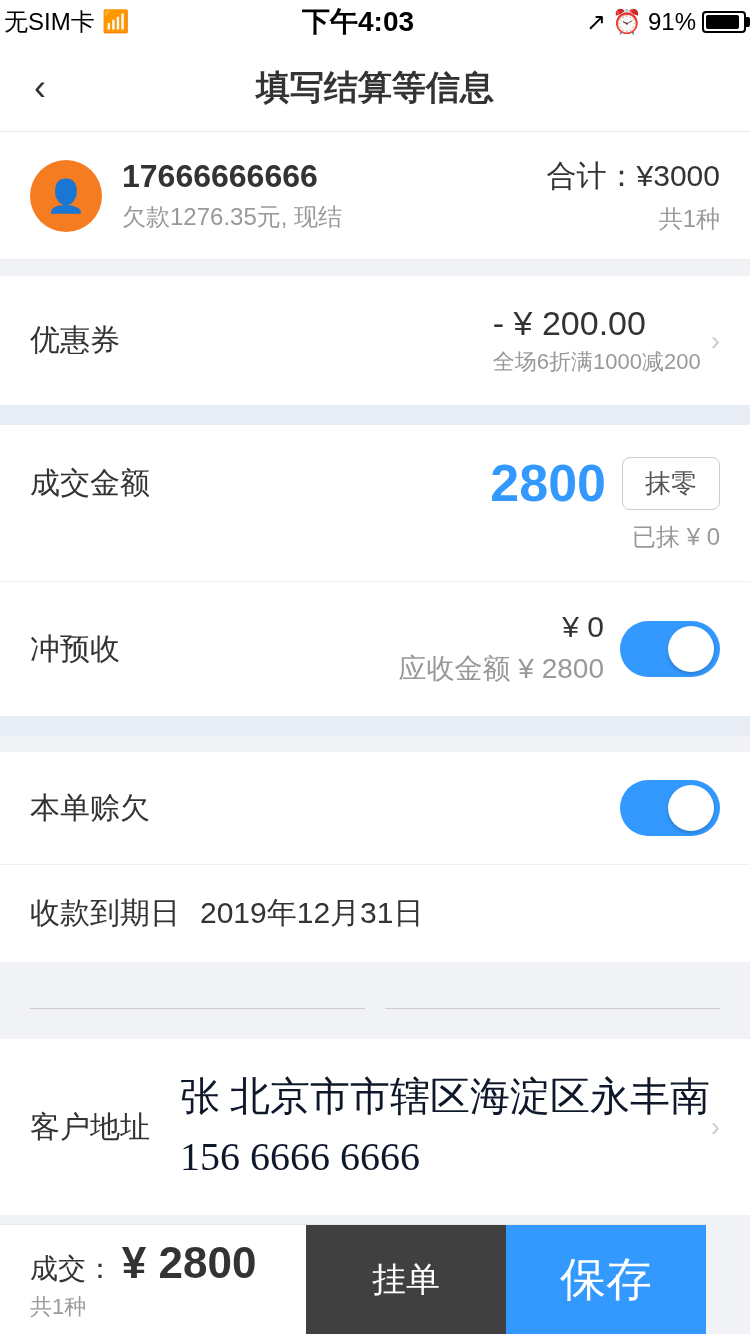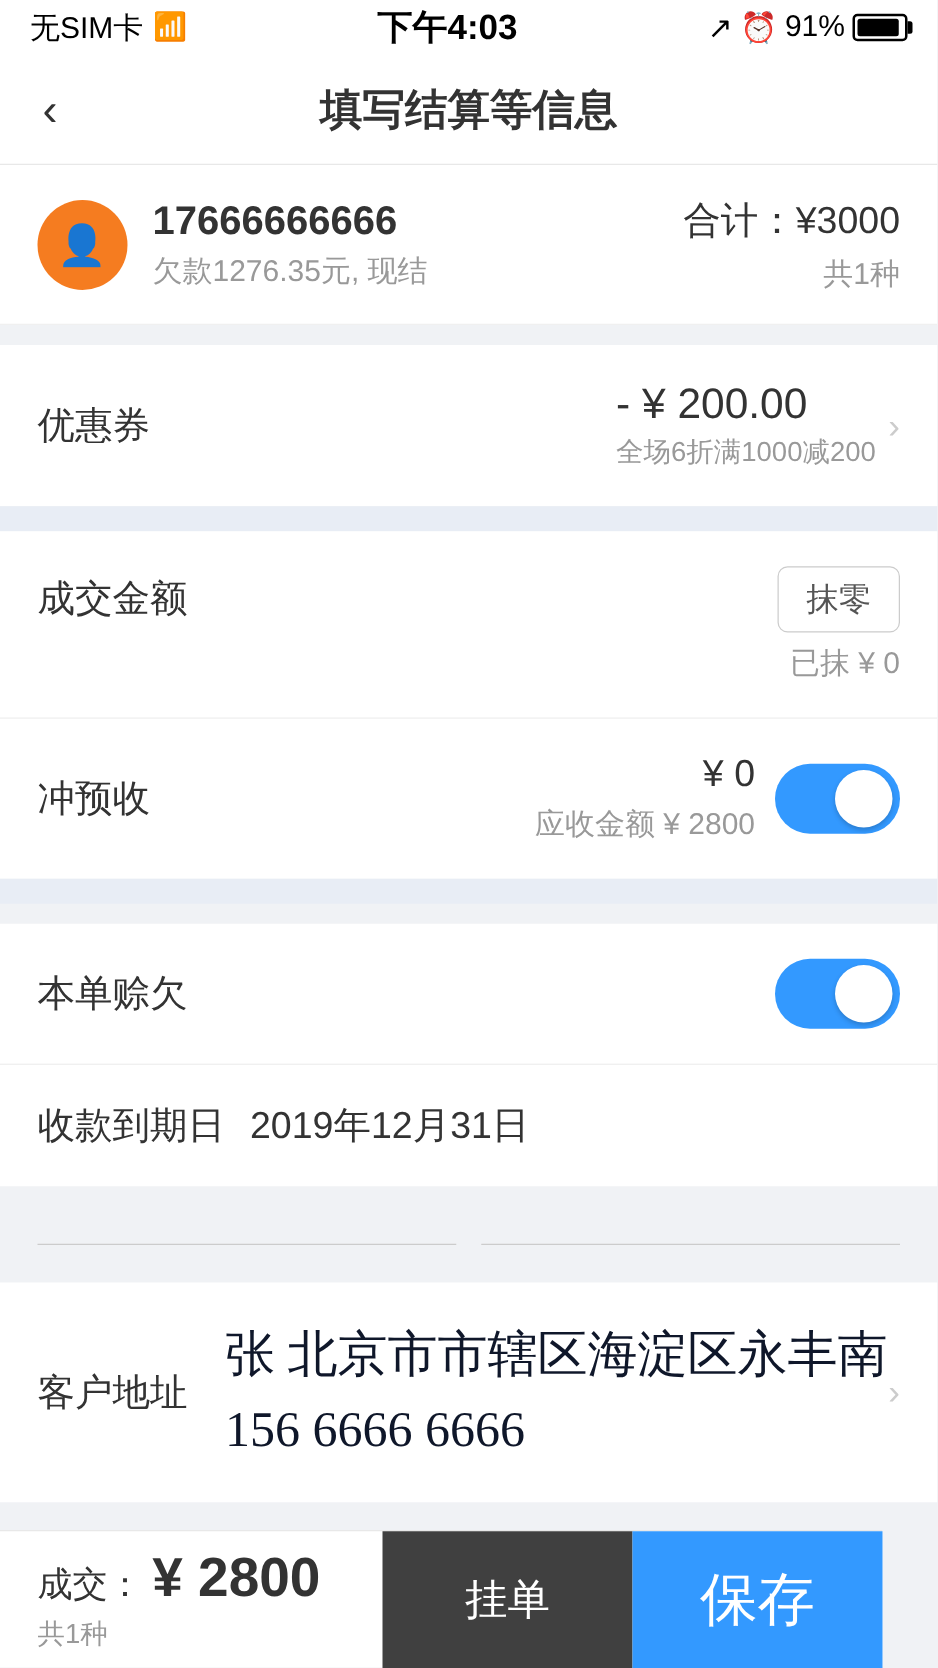--- a/index.html
+++ b/index.html
@@ -14,21 +14,21 @@
       position: relative;
     }
 
     
     .status-bar {
       height: 44px;
       background: #fff;
       display: flex;
       align-items: center;
       justify-content: space-between;
-      padding: 0 24px;
+      padding: 0 4px;
       font-size: 24px;
       color: #000;
     }
     .status-left { display: flex; align-items: center; gap: 8px; }
     .status-center { font-weight: 600; font-size: 28px; }
     .status-right { display: flex; align-items: center; gap: 6px; font-size: 24px; }
     .battery-icon {
       width: 44px; height: 22px; border: 2px solid #000; border-radius: 4px;
       position: relative; display: inline-flex; align-items: center; padding: 2px;
     }
@@ -135,21 +135,21 @@
       align-items: center;
       justify-content: space-between;
       border-top: 1px solid #f0f0f0;
       margin-top: 0;
       gap: 32px;
     }
     .prepaid-label { font-size: 30px; color: #333; }
     .prepaid-right { display: flex; align-items: center; gap: 16px; }
     .prepaid-amount { text-align: right; }
     .prepaid-value { font-size: 30px; color: #333; font-weight: 500; }
-    .prepaid-sub { font-size: 24px; color: #999; margin-top: 6px; }
+    .prepaid-sub { font-size: 28px; color: #999; margin-top: 6px; }
 
     
     .toggle {
       width: 100px; height: 56px;
       background: #3399ff;
       border-radius: 28px;
       position: relative;
       cursor: pointer;
       flex-shrink: 0;
     }
@@ -302,20 +302,21 @@
       <span class="chevron">›</span>
     </div>
   </div>
 
   <div class="section-divider"></div>
 
   <div class="amount-section">
     <div class="amount-row">
       <span class="amount-label">成交金额</span>
       <div class="amount-right">
+        <span class="amount-value">2800</span>
         <button class="round-btn">抹零</button>
       </div>
     </div>
     <div class="amount-sub">已抹  ¥ 0</div>
   </div>
 
   <div class="prepaid-row">
     <span class="prepaid-label">冲预收</span>
     <div class="prepaid-right">
       <div class="prepaid-amount">

